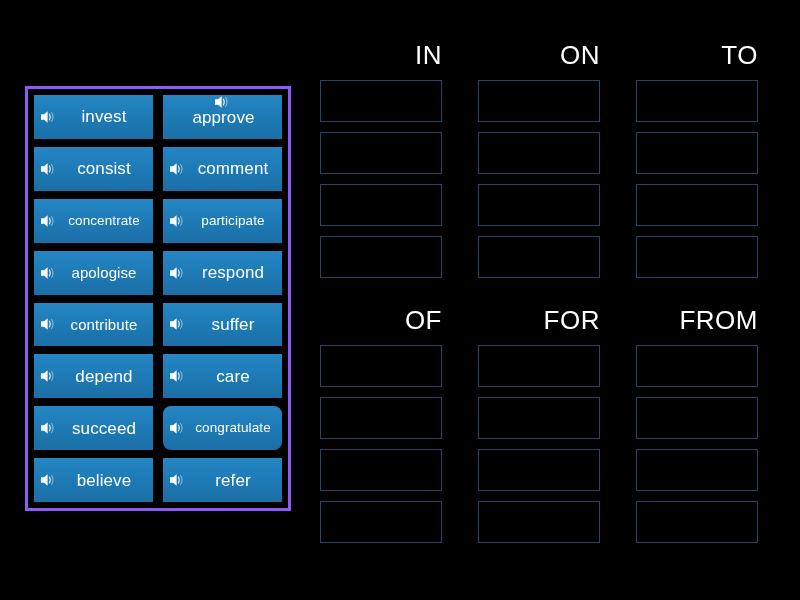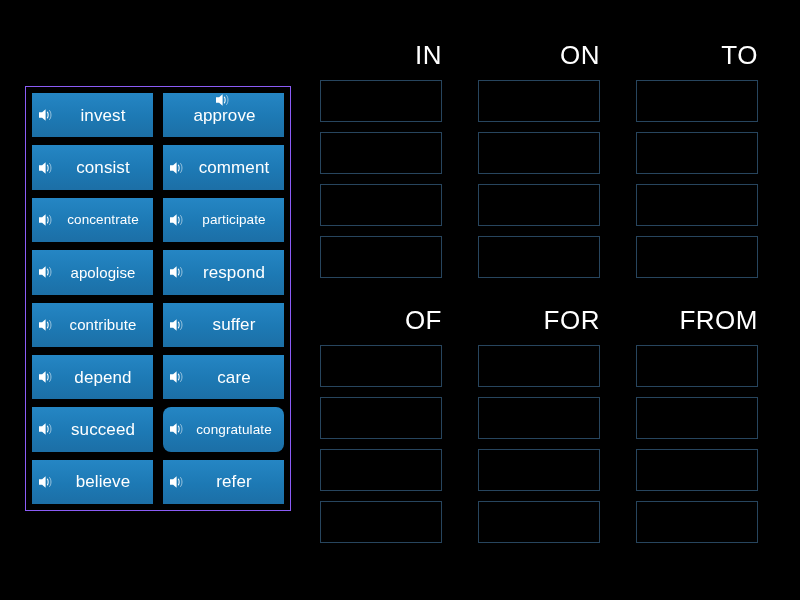--- a/index.html
+++ b/index.html
@@ -23,21 +23,21 @@
     background: #000000;
   }
 
   
   #word-bank {
     position: absolute;
     left: 25px;
     top: 86px;
     width: 266px;
     height: 425px;
-    border: 1px solid #8b5cf6;
+    border: 3px solid #8b5cf6;
     box-sizing: border-box;
     padding: 6px;
   }
   #word-bank-grid {
     display: grid;
     grid-template-columns: 1fr 1fr;
     grid-template-rows: repeat(8, 1fr);
     column-gap: 10px;
     row-gap: 8px;
     width: 100%;

